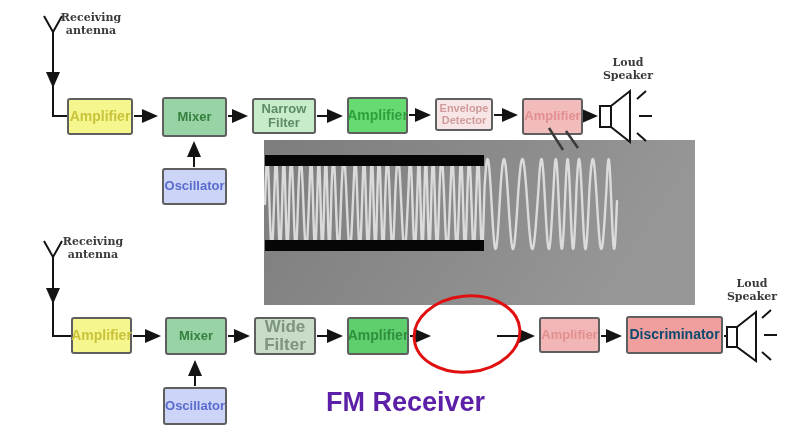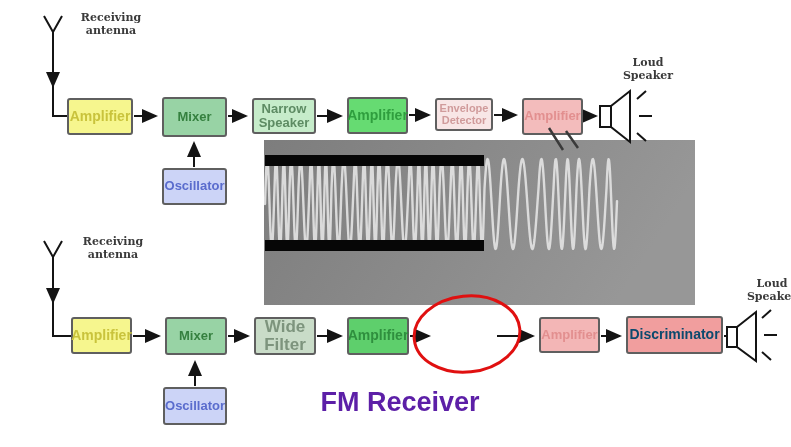--- a/index.html
+++ b/index.html
@@ -26,27 +26,27 @@
   .fm-amp1{left:71px;top:317px;width:61px;height:37px;background:#f6f68e;color:#c9c33c;font-size:14px;}
   .fm-mixer{left:165px;top:317px;width:62px;height:38px;background:#98d3a5;color:#35803f;font-size:13px;}
   .wide-filter{left:254px;top:317px;width:62px;height:38px;background:#c9dcc8;color:#7d947d;font-size:17px;}
   .fm-amp2{left:347px;top:317px;width:62px;height:38px;background:#5ecf6c;color:#2f8f3e;font-size:14px;}
   .limiter{left:435px;top:316px;width:61px;height:39px;background:#fbefef;color:#d79898;font-size:13px;}
   .fm-amp3{left:539px;top:317px;width:61px;height:36px;background:#f3b6b6;color:#e28f8f;font-size:13px;}
   .discriminator{left:626px;top:316px;width:97px;height:38px;background:#f19e9e;color:#0c4a6e;font-size:14px;}
   .fm-osc{left:163px;top:387px;width:64px;height:38px;background:#ccd4f7;color:#5a6ccd;font-size:13px;}
   
   .lbl{position:absolute;font-family:"DejaVu Serif",serif;color:#3a3a3a;font-size:11px;
-       line-height:1.2;white-space:pre-line;text-align:center;z-index:2;font-weight:600;margin-left:20px;}
+       line-height:1.2;white-space:pre-line;text-align:center;z-index:2;font-weight:600;}
   .am-ant-lbl{left:60px;top:11px;width:62px;}
   .fm-ant-lbl{left:62px;top:235px;width:62px;}
   .am-spk-lbl{left:601px;top:56px;width:54px;}
   .fm-spk-lbl{left:724px;top:277px;width:56px;}
   
-  .title{position:absolute;left:315px;top:387px;width:170px;text-align:center;z-index:2;
+  .title{position:absolute;left:315px;top:387px;width:170px;text-align:right;z-index:2;
          font-size:27px;font-weight:bold;color:#5c1fa7;letter-spacing:0px;}
   
   #wavebox{position:absolute;left:264px;top:140px;width:431px;height:165px;z-index:0;}
 </style>
 </head>
 <body>
 
 <div id="stage">
 
   <div id="wavebox">
@@ -116,21 +116,21 @@
         <rect x="727" y="327" width="10" height="20"></rect>
         <polygon points="737,327 756,312 756,361 737,347"></polygon>
         <path fill="none" d="M762,318 L771,310 M764,335 L777,335 M762,352 L771,360"></path>
       </g>
     </g>
   </svg>
 
   <div class="box am-amp1">Amplifier</div>
   <div class="box tex am-mixer">Mixer</div>
   <div class="box tex narrow-filter">Narrow
-Speaker</div>
+Filter</div>
   <div class="box am-amp2">Amplifier</div>
   <div class="box env-det">Envelope
 Detector</div>
   <div class="box am-amp3">Amplifier</div>
   <div class="box am-osc">Oscillator</div>
   <div class="lbl am-ant-lbl">Receiving
 antenna</div>
   <div class="lbl am-spk-lbl">Loud
 Speaker</div>
 

